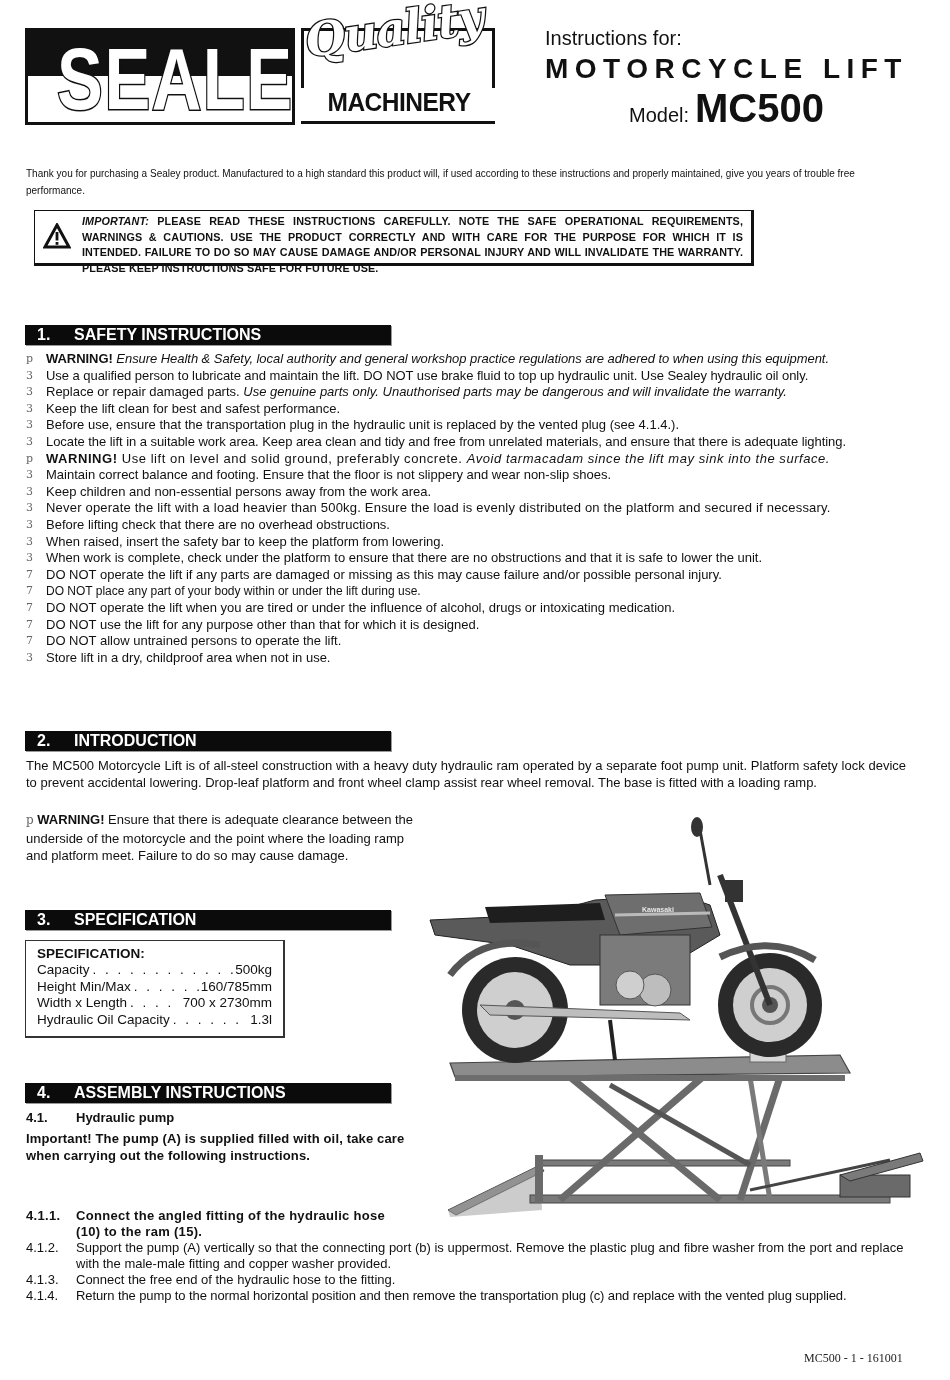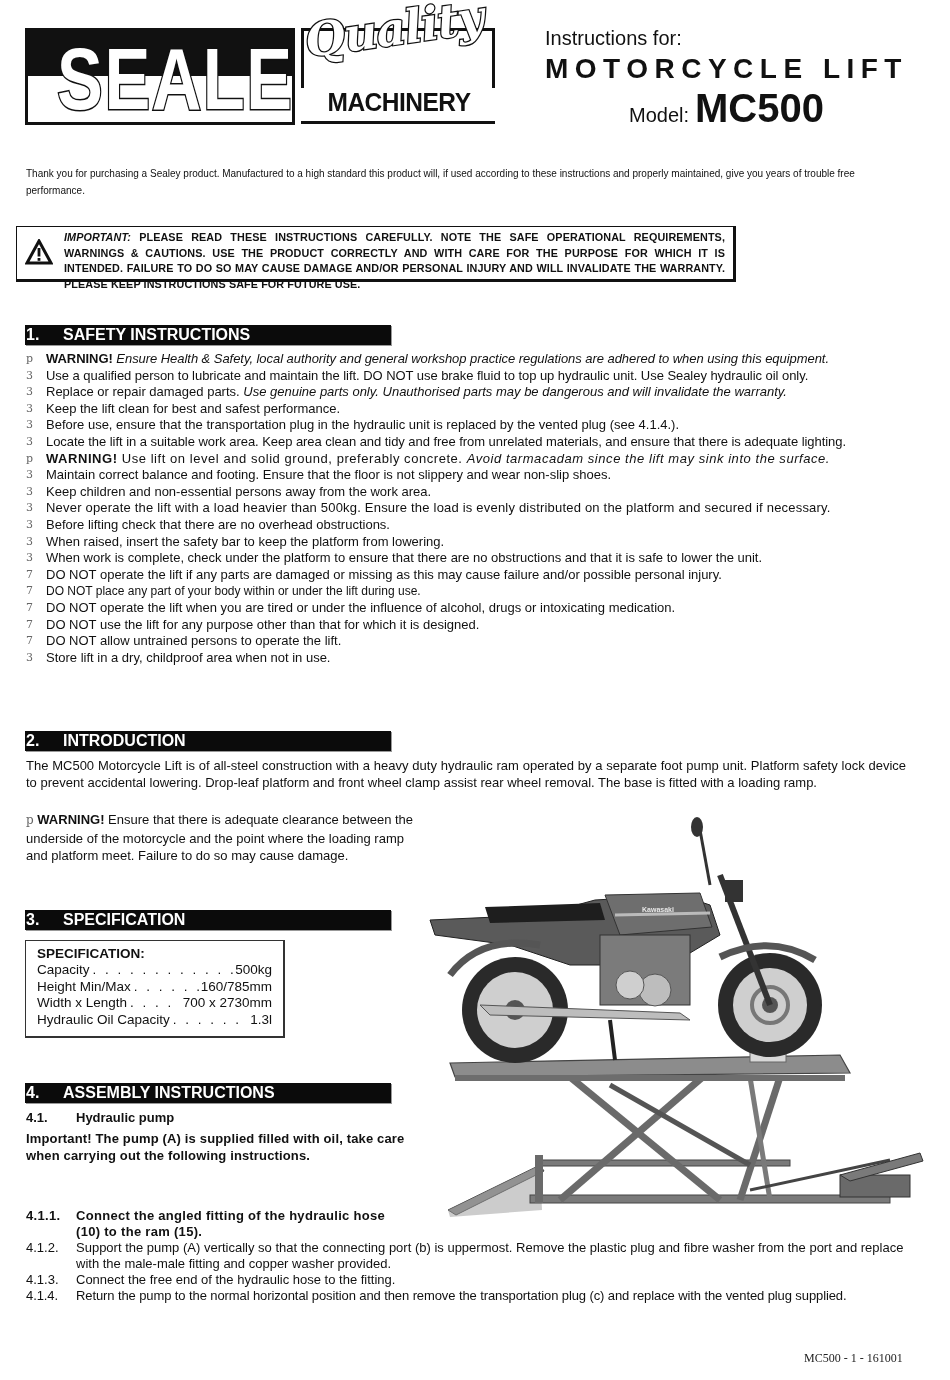--- a/index.html
+++ b/index.html
@@ -40,33 +40,33 @@
   .title-intro { font-size: 20px; color: #111; line-height: 24px; }
   .title-product { font-size: 28px; font-weight: 700; letter-spacing: 6.5px; line-height: 34px; margin-top: 2px; }
   .title-model-row { margin-top: 0px; line-height: 44px; white-space: nowrap; text-align: center; }
   .title-model-label { font-size: 20px; }
   .title-model-value { font-size: 40px; font-weight: 700; margin-left: 6px; letter-spacing: 0px; }
 
   
   .intro-para { position: absolute; left: 26px; top: 165px; width: 880px; font-size: 10px; line-height: 17px; }
 
   .important-box {
-    position: absolute; left: 16px; top: 210px; width: 720px; height: 56px;
-    border: 1.5px solid #111; border-right-width: 3px; border-bottom-width: 3px; margin-top: 16px;
+    position: absolute; left: 34px; top: 210px; width: 720px; height: 56px;
+    border: 1.5px solid #111; border-right-width: 3px; border-bottom-width: 3px;
   }
   .important-box .warn-icon { position: absolute; left: 8px; top: 12px; width: 28px; height: 26px; }
   .important-box .text {
     position: absolute; left: 47px; top: 3px; right: 8px; font-size: 10.8px; font-weight: 700;
     line-height: 15.5px; text-align: justify; text-align-last: left; letter-spacing: 0.1px;
   }
   .important-box .text em { font-style: italic; }
 
   .section-bar {
     position: absolute; left: 25px; width: 366px; height: 20px; background: #0b0b0b;
-    color: #fff; font-weight: 700; font-size: 16px; line-height: 20px; padding-left: 1px;
+    color: #fff; font-weight: 700; font-size: 16px; line-height: 20px; padding-left: 12px;
     box-shadow: 1px 1px 0 #999;
   }
   .section-bar .num { display: inline-block; width: 37px; }
 
   .bullets { position: absolute; left: 26px; top: 351px; width: 880px; }
   .bullet {
     position: relative; height: 16.6px; font-size: 13px; line-height: 16.6px; padding-left: 20px; white-space: nowrap;
   }
   .bullet .mark { position: absolute; left: 0; top: 0; width: 14px; font-family: "DejaVu Serif", serif; font-size: 11px; color: #666; }
   .bullet .lbl { font-weight: 700; }

